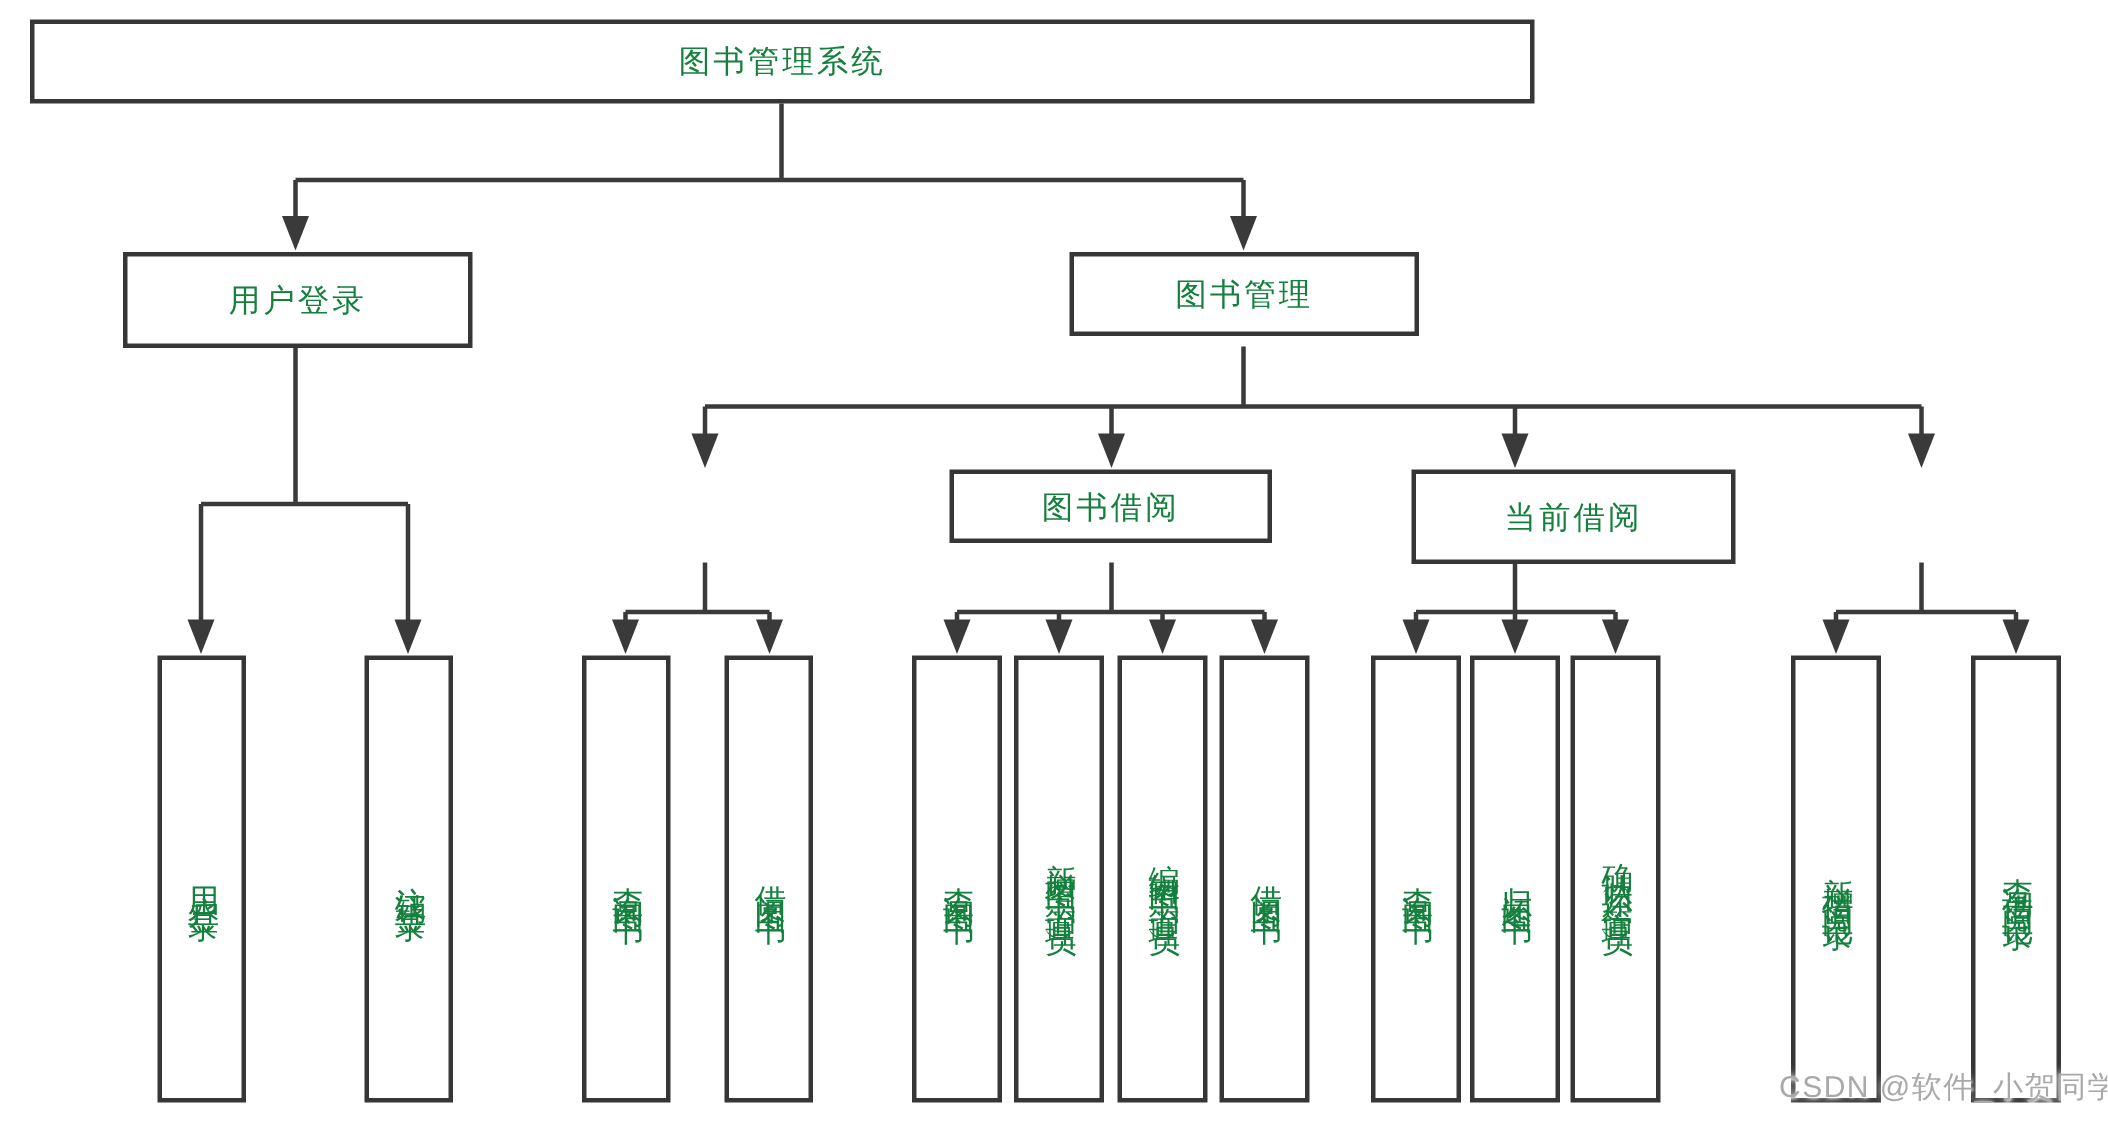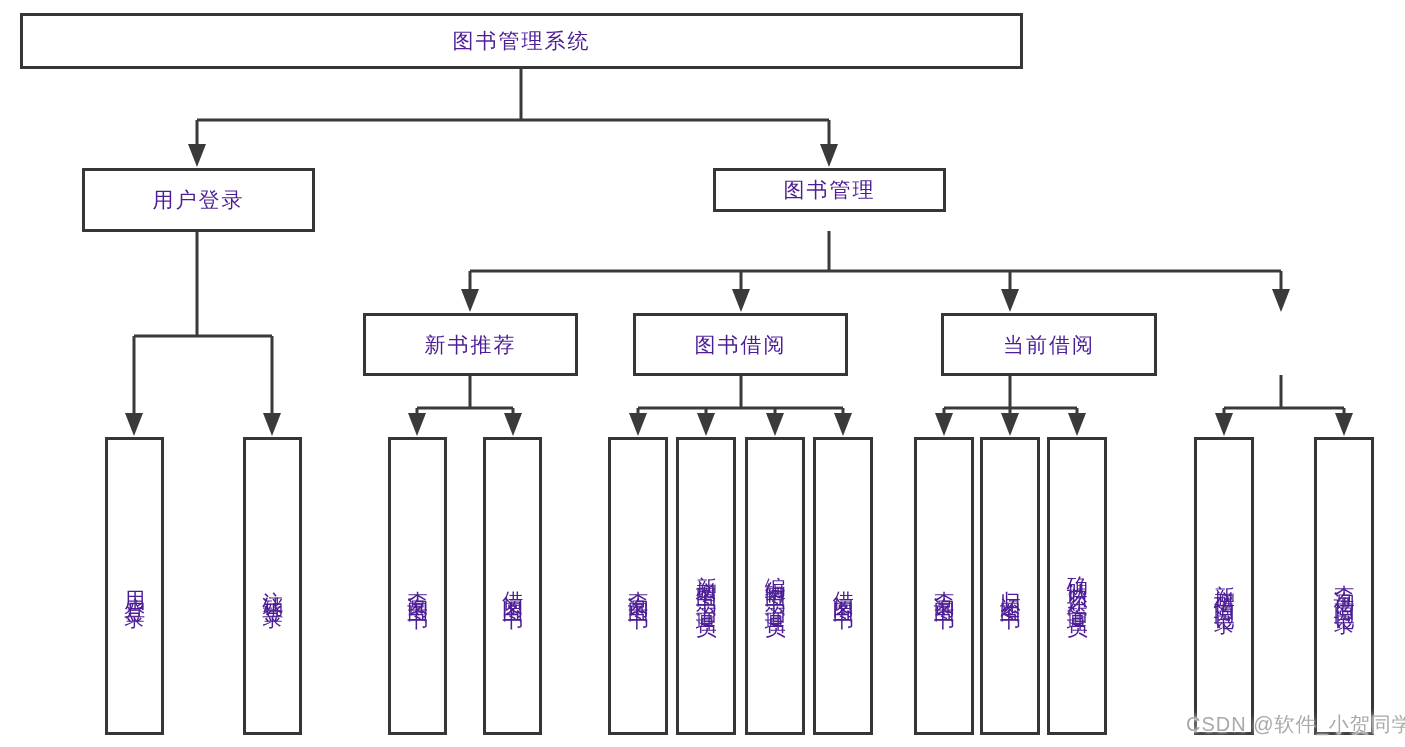--- a/index.html
+++ b/index.html
@@ -4,21 +4,21 @@
 <style>
   html,body{margin:0;padding:0;background:#ffffff;}
   body{font-family:"Liberation Sans", sans-serif;}
   .canvas{position:relative;width:1405px;height:747px;background:#ffffff;overflow:hidden;}
   .wires{position:absolute;left:0;top:0;width:1405px;height:747px;}
   .node{
     position:absolute;
     box-sizing:border-box;
     border:3px solid #363636;
     background:#ffffff;
-    color:#4c1d95;
+    color:#15803d;
     display:flex;
     align-items:center;
     justify-content:center;
     z-index:2;
   }
   .hnode{
     font-size:21px;
     letter-spacing:2px;
     white-space:nowrap;
   }
@@ -85,24 +85,23 @@
     <g>
       <path d="M1281 375 V408 M1224 408 H1344 M1224 408 V421 M1344 408 V421"></path>
       <polygon fill="#3a3a3a" stroke="none" points="1224,436 1215,413 1233,413"></polygon>
       <polygon fill="#3a3a3a" stroke="none" points="1344,436 1335,413 1353,413"></polygon>
     </g>
   </svg>
 
   <div class="node hnode" style="left:20px;top:13px;width:1003px;height:56px;">图书管理系统</div>
 
   <div class="node hnode" style="left:82px;top:168px;width:233px;height:64px;">用户登录</div>
-  <div class="node hnode" style="left:713px;top:168px;width:233px;height:44px;">图书管理</div>
+  <div class="node hnode" style="left:713px;top:168px;width:233px;height:56px;">图书管理</div>
 
-  <div class="node hnode" style="left:363px;top:313px;width:215px;height:63px;">新书推荐</div>
-  <div class="node hnode" style="left:633px;top:313px;width:215px;height:63px;">图书借阅</div>
+  <div class="node hnode" style="left:633px;top:313px;width:215px;height:49px;">图书借阅</div>
   <div class="node hnode" style="left:902px;top:313px;width:216px;height:63px;margin-left:39px;">当前借阅</div>
 
   <div class="node vnode" style="left:105px;top:437px;width:59px;height:298px;">用户登录</div>
   <div class="node vnode" style="left:243px;top:437px;width:59px;height:298px;">注销登录</div>
 
   <div class="node vnode" style="left:388px;top:437px;width:59px;height:298px;">查询图书</div>
   <div class="node vnode" style="left:483px;top:437px;width:59px;height:298px;">借阅图书</div>
 
   <div class="node vnode" style="left:608px;top:437px;width:60px;height:298px;">查询图书</div>
   <div class="node vnode" style="left:676px;top:437px;width:60px;height:298px;">新增图书（管理员）</div>

